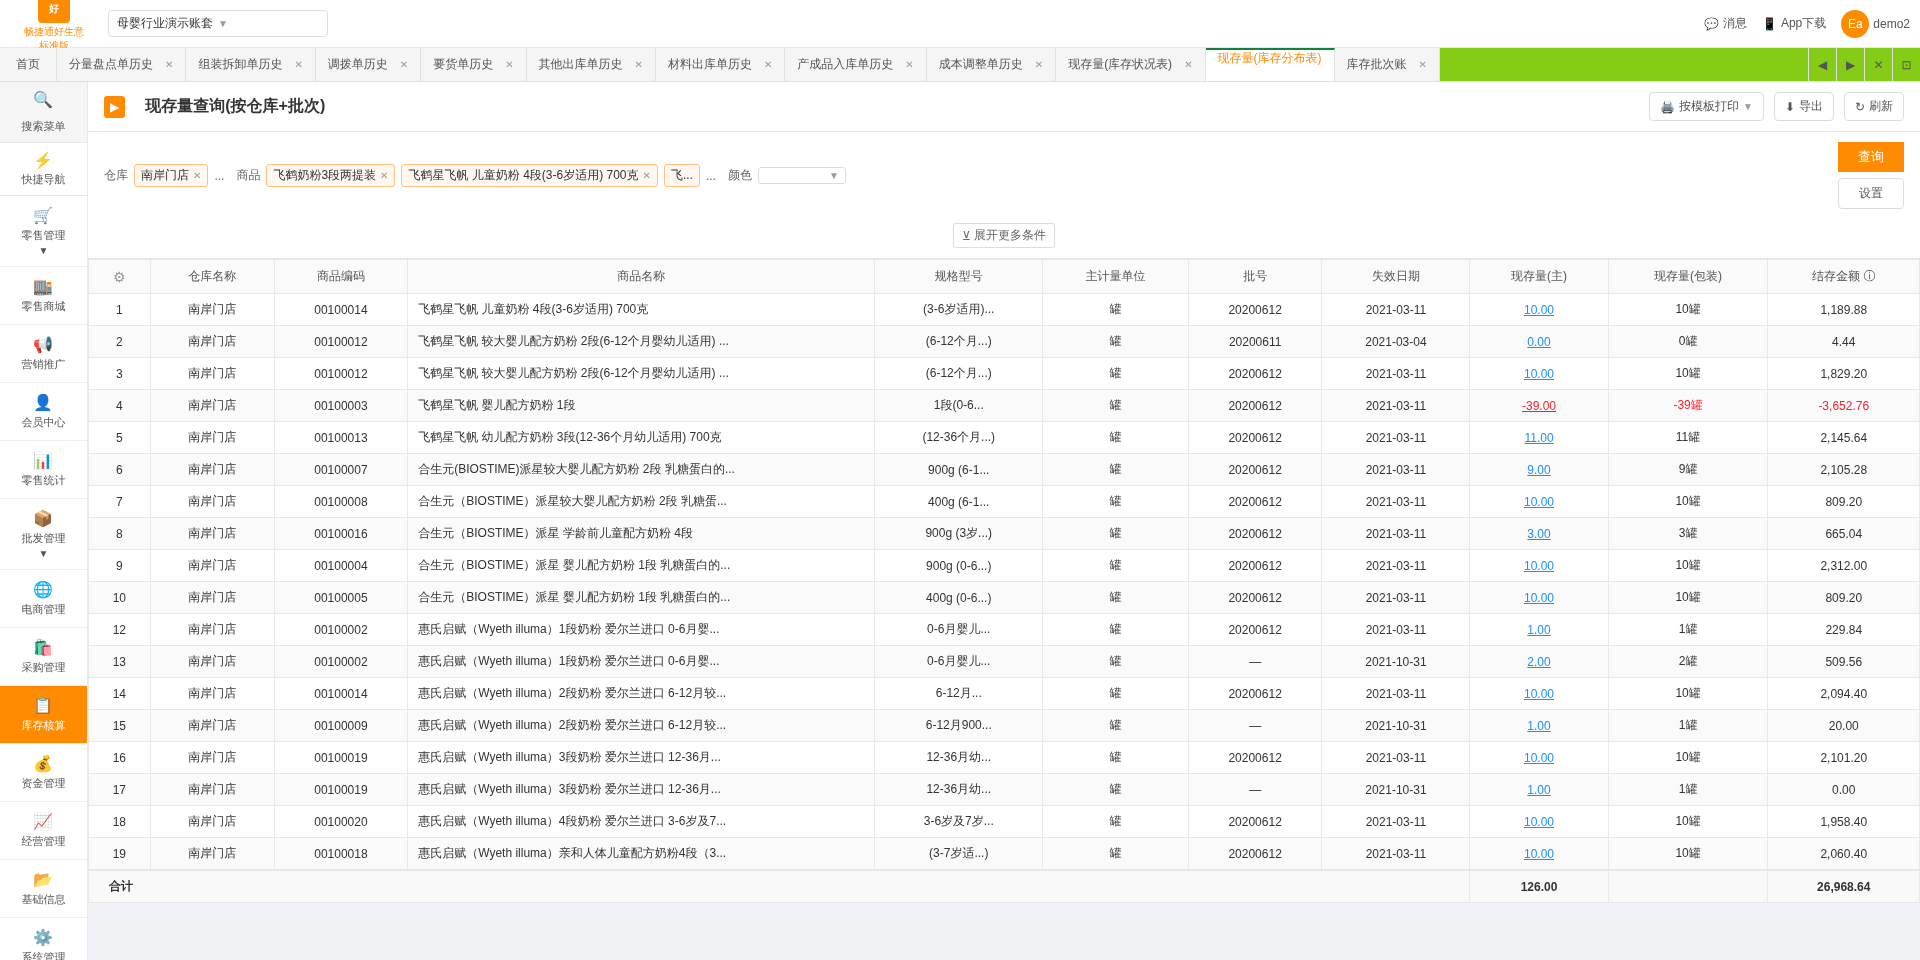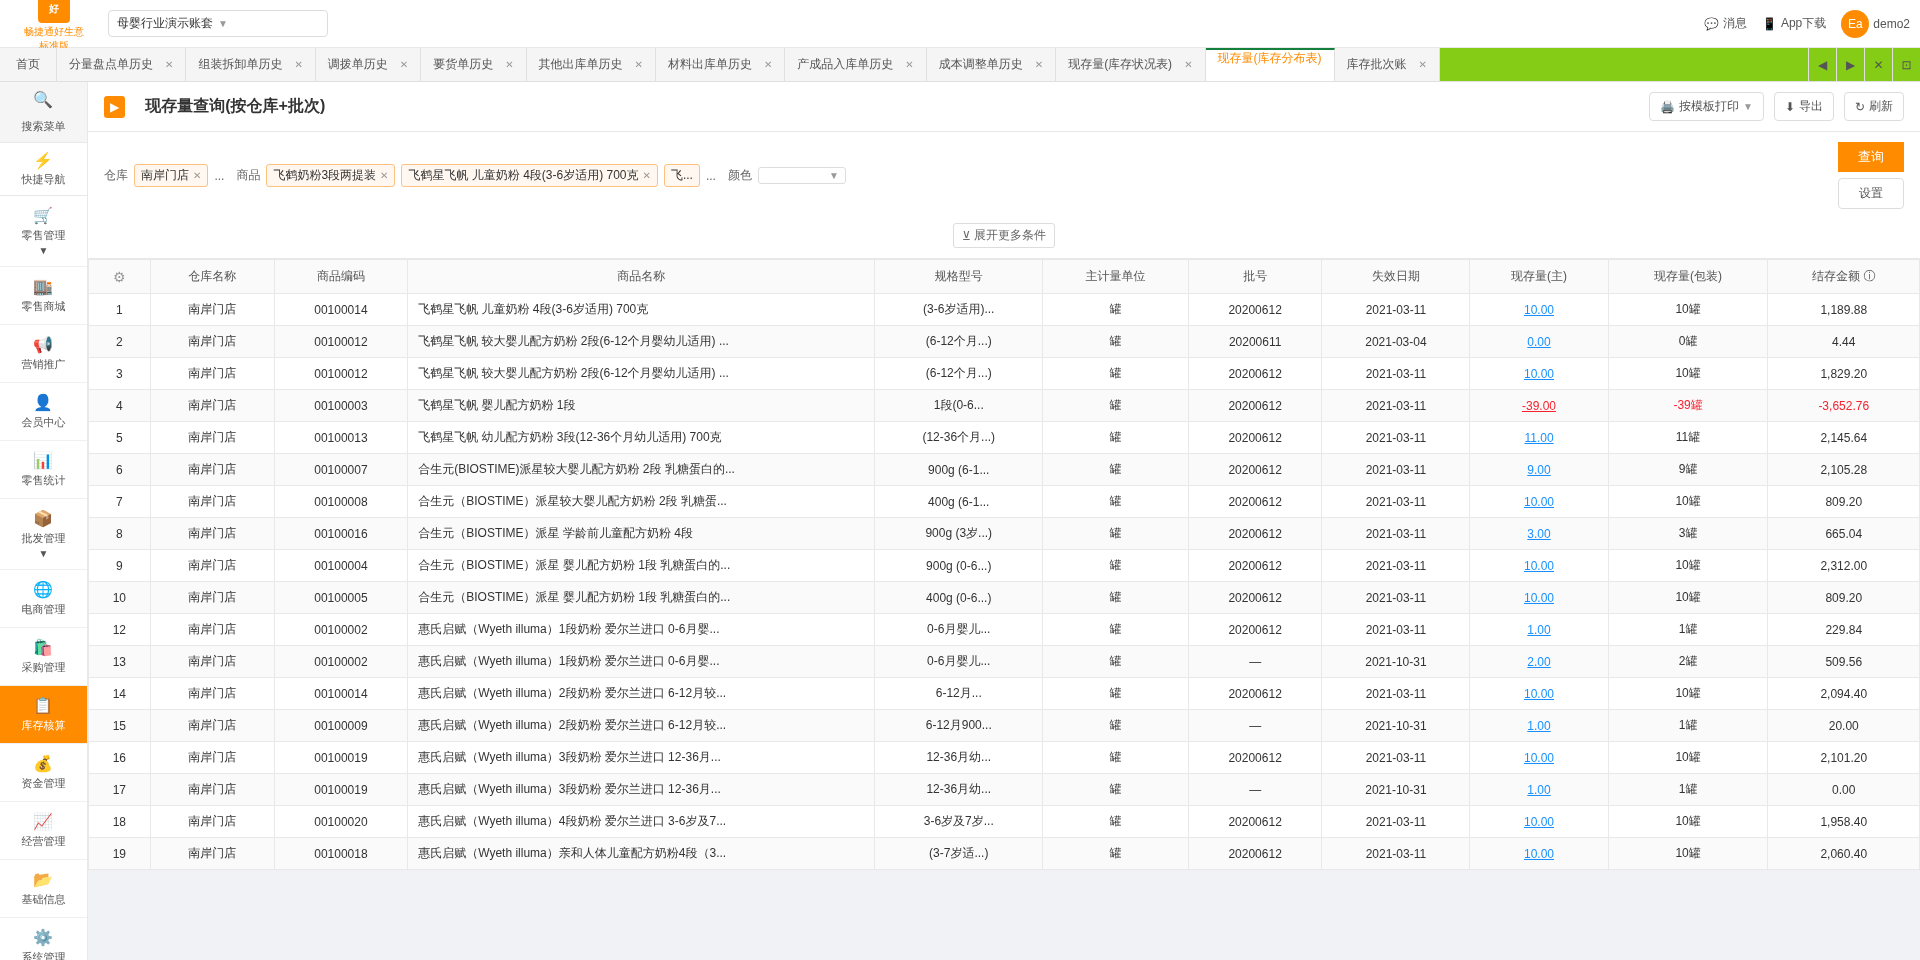--- a/index.html
+++ b/index.html
@@ -869,17 +869,23 @@
     <td>00100018</td>
     <td class="left" style="max-width:260px;overflow:hidden;text-overflow:ellipsis;">惠氏启赋（Wyeth illuma）亲和人体儿童配方奶粉4段（3...</td>
     <td>(3-7岁适...)</td>
     <td>罐</td>
     <td>20200612</td>
     <td>2021-03-11</td>
     <td class="link-style">10.00</td>
     <td class="">10罐</td>
     <td class="">2,060.40</td>
   </tr>
+            <tr class="footer-row">
+  <td colspan="8" style="text-align:left;padding-left:20px;">合计</td>
+  <td>126.00</td>
+  <td></td>
+  <td>26,968.64</td>
+</tr>
           </tbody>
       </table>
     </div>
   </div>
 </div>
 
 </body></html>

